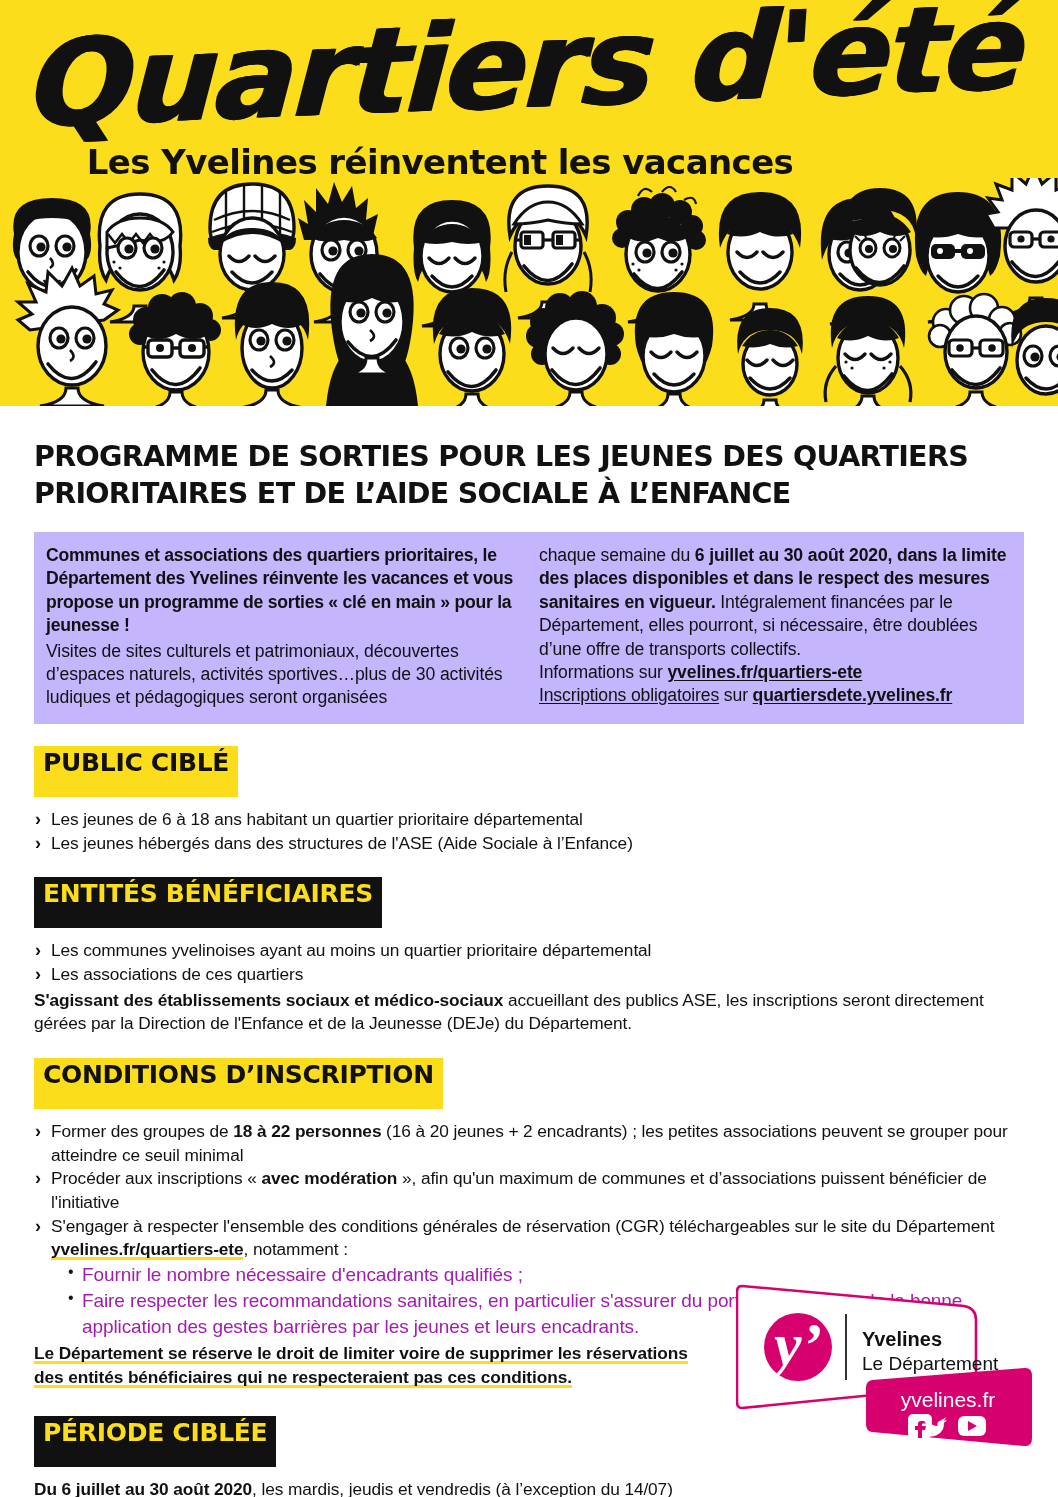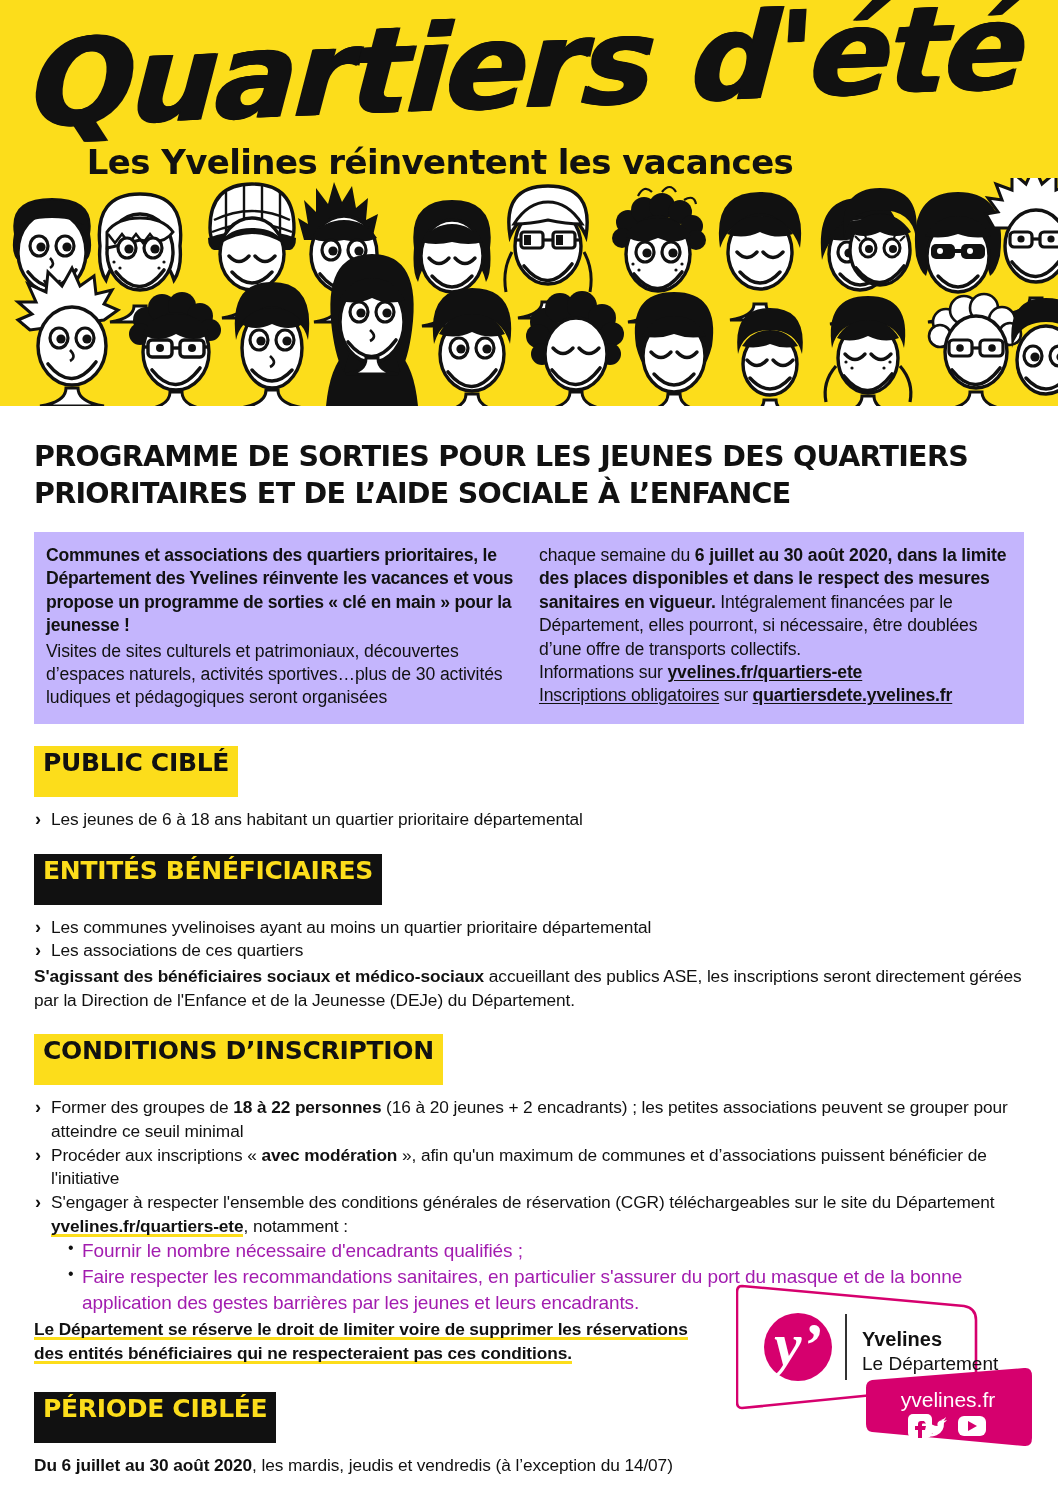--- a/index.html
+++ b/index.html
@@ -499,32 +499,33 @@
         <p><span>Informations sur </span><a class="b u" style="color:#111;" href="#">yvelines.fr/quartiers-ete</a></p>
         <p><span class="u">Inscriptions obligatoires</span><span> sur </span><a class="b u" style="color:#111;" href="#">quartiersdete.yvelines.fr</a></p>
       </div>
     </div>
 
     <div class="sec">
       <div class="sec-head yellow">PUBLIC CIBLÉ</div>
       <div class="sec-body">
         <ul class="chev">
           <li>Les jeunes de 6 à 18 ans habitant un quartier prioritaire départemental</li>
+          <li>Les jeunes hébergés dans des structures de l'ASE (Aide Sociale à l’Enfance)</li>
         </ul>
       </div>
     </div>
 
     <div class="sec">
       <div class="sec-head black">ENTITÉS BÉNÉFICIAIRES</div>
       <div class="sec-body">
         <ul class="chev">
           <li>Les communes yvelinoises ayant au moins un quartier prioritaire départemental</li>
           <li>Les associations de ces quartiers</li>
         </ul>
-        <p class="para" style="margin-top:2px;"><span class="b">S'agissant des bénéficiaires sociaux et médico-sociaux</span><span> accueillant des publics ASE, les inscriptions seront directement gérées par la Direction de l'Enfance et de la Jeunesse (DEJe) du Département.</span></p>
+        <p class="para" style="margin-top:2px;"><span class="b">S'agissant des établissements sociaux et médico-sociaux</span><span> accueillant des publics ASE, les inscriptions seront directement gérées par la Direction de l'Enfance et de la Jeunesse (DEJe) du Département.</span></p>
       </div>
     </div>
 
     <div class="sec">
       <div class="sec-head yellow">CONDITIONS D’INSCRIPTION</div>
       <div class="sec-body">
         <ul class="chev">
           <li><span>Former des groupes de </span><span class="b">18 à 22 personnes</span><span> (16 à 20 jeunes + 2 encadrants) ; les petites associations peuvent se grouper pour atteindre ce seuil minimal</span></li>
           <li><span>Procéder aux inscriptions « </span><span class="b">avec modération</span><span> », afin qu'un maximum de communes et d’associations puissent bénéficier de l'initiative</span></li>
           <li><span>S'engager à respecter l'ensemble des conditions générales de réservation (CGR) téléchargeables sur le site du Département </span><a class="b yhl" style="color:#111;text-decoration:none;" href="#">yvelines.fr/quartiers-ete</a><span>, notamment :</span>

